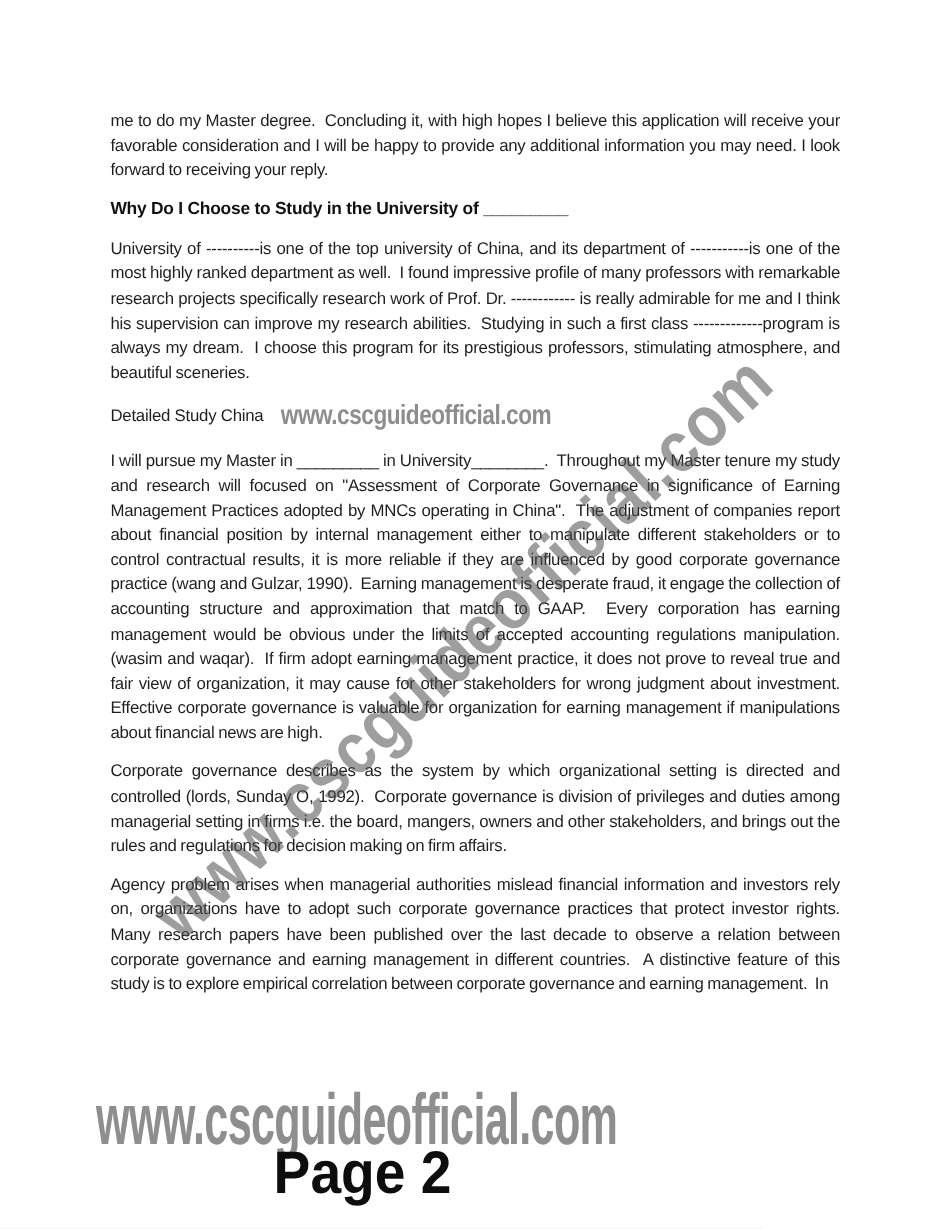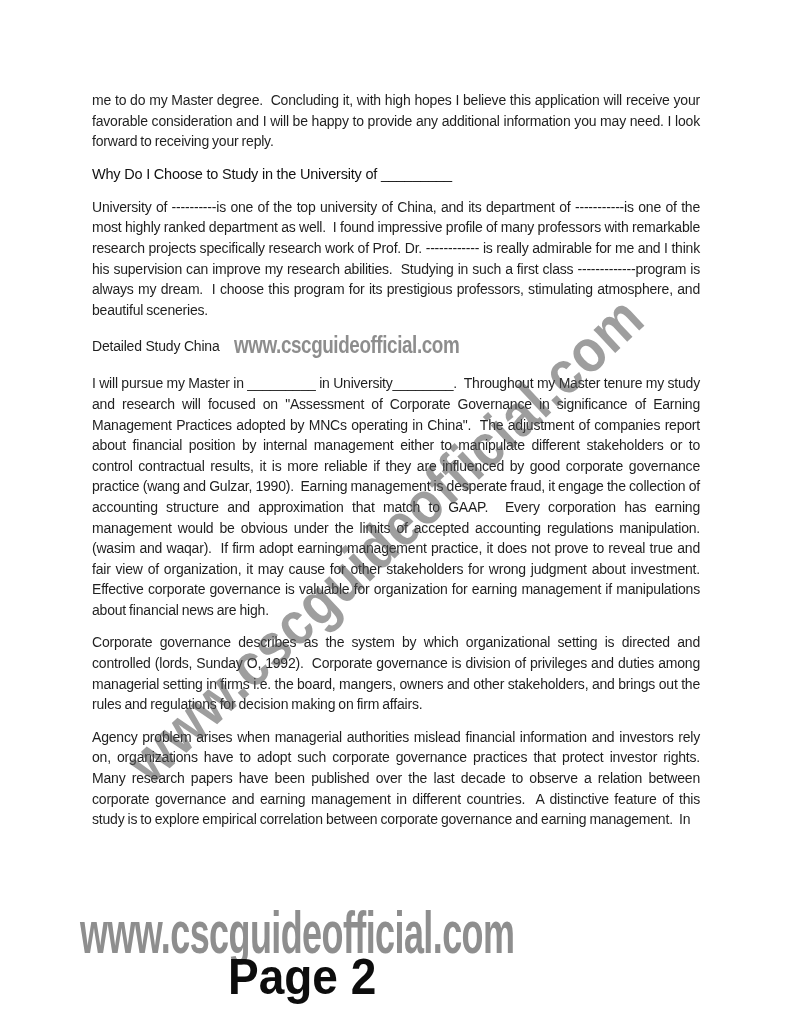--- a/index.html
+++ b/index.html
@@ -27,21 +27,21 @@
     text-align: justify;
     letter-spacing: -0.2px;
     word-spacing: -0.6px;
     white-space: pre-wrap;
     color: #1f1f1f;
   }
   .heading {
     margin: 8px 0 12px 0;
     font-size: 14.5px;
     line-height: 21px;
-    font-weight: normal;
+    font-weight: bold;
     color: #111111;
     letter-spacing: -0.2px;
   }
   .detail-row {
     display: flex;
     align-items: center;
     margin: 4px 0 14px 0;
   }
   .detail-label {
     font-size: 14px;

